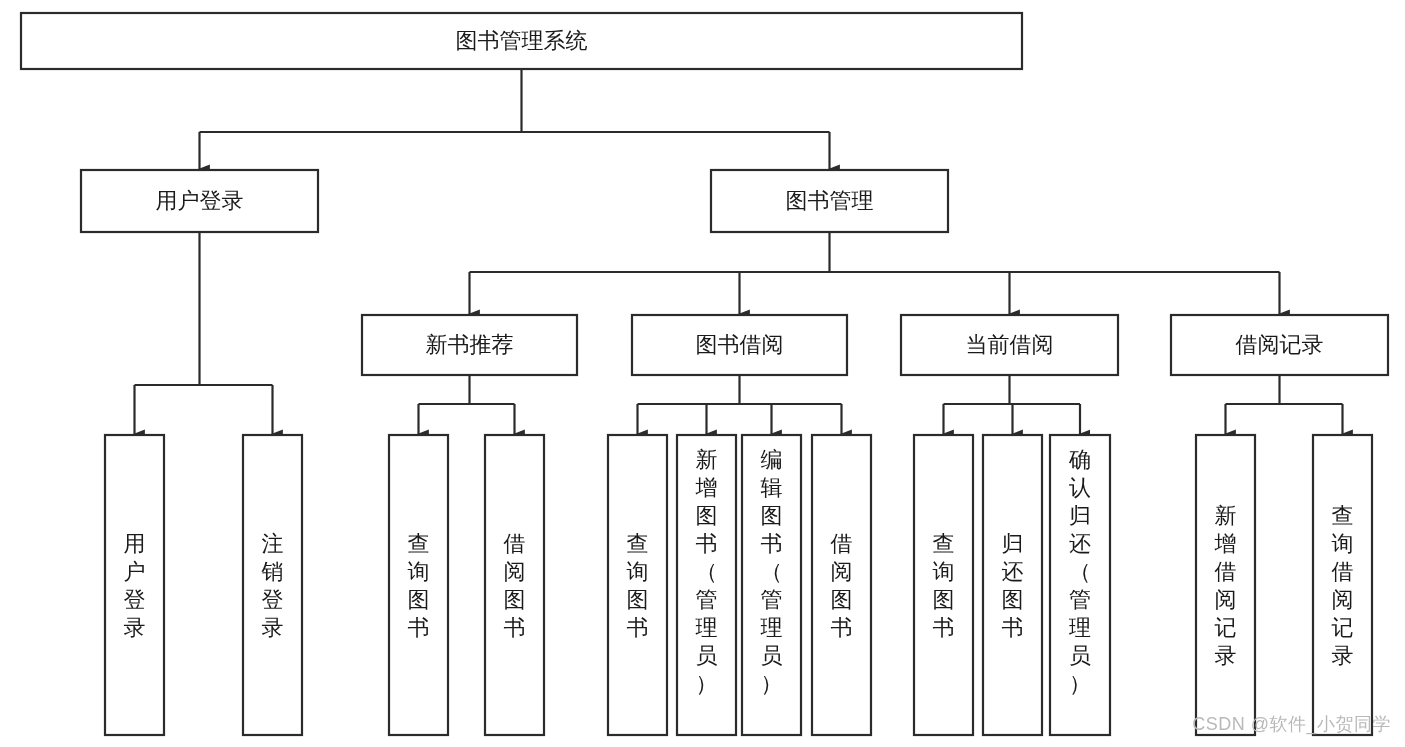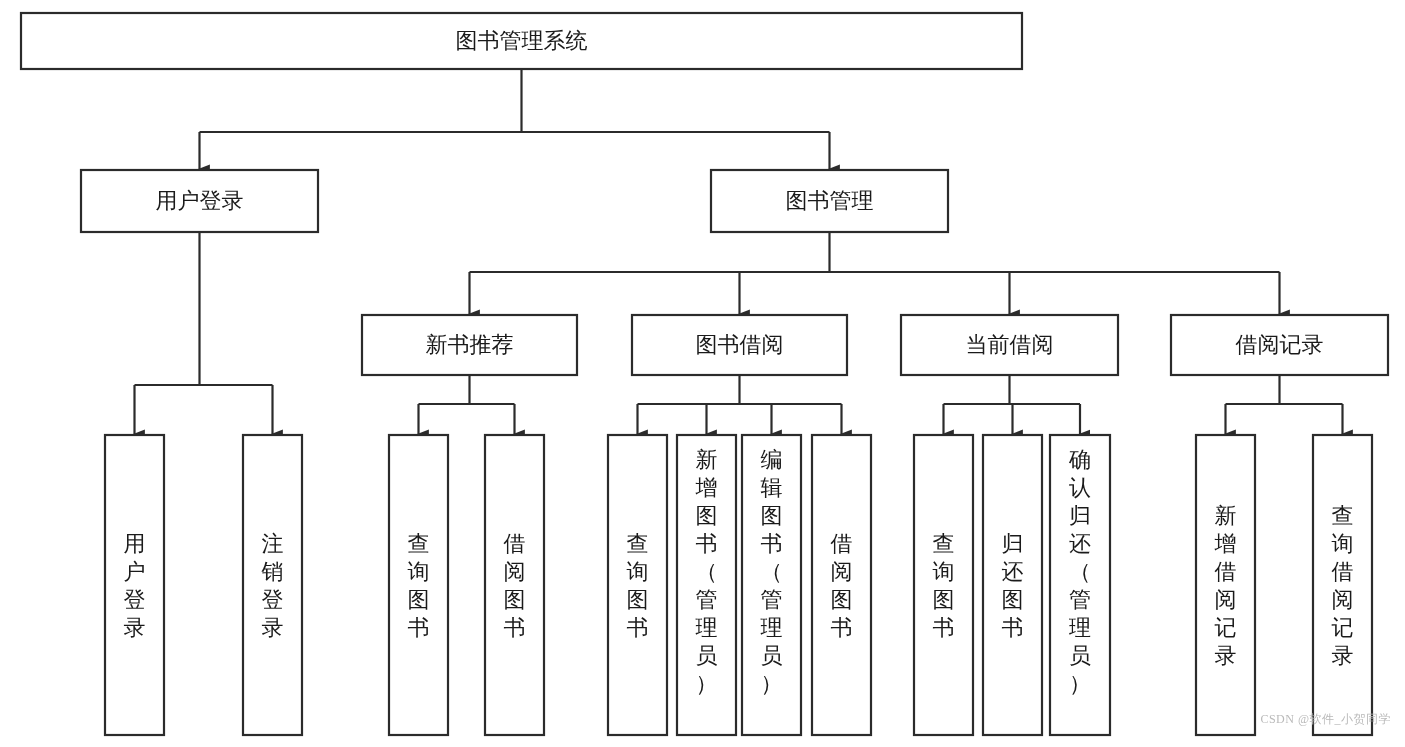--- a/index.html
+++ b/index.html
@@ -48,23 +48,23 @@
   }
   .connector {
     stroke: #2b2b2b;
     stroke-width: 2.2;
     fill: none;
     stroke-linecap: butt;
   }
   .watermark {
     position: absolute;
     right: 14px;
-    bottom: 13px;
-    font-family: Liberation Serif, serif;
-    font-size: 12px;
+    bottom: 5px;
+    font-family: Liberation Sans, sans-serif;
+    font-size: 18px;
     color: #b9b9b9;
     letter-spacing: 0.5px;
     white-space: nowrap;
     pointer-events: none;
   }
 </style>
 </head>
 <body>
 
 <div id="diagram-root">

